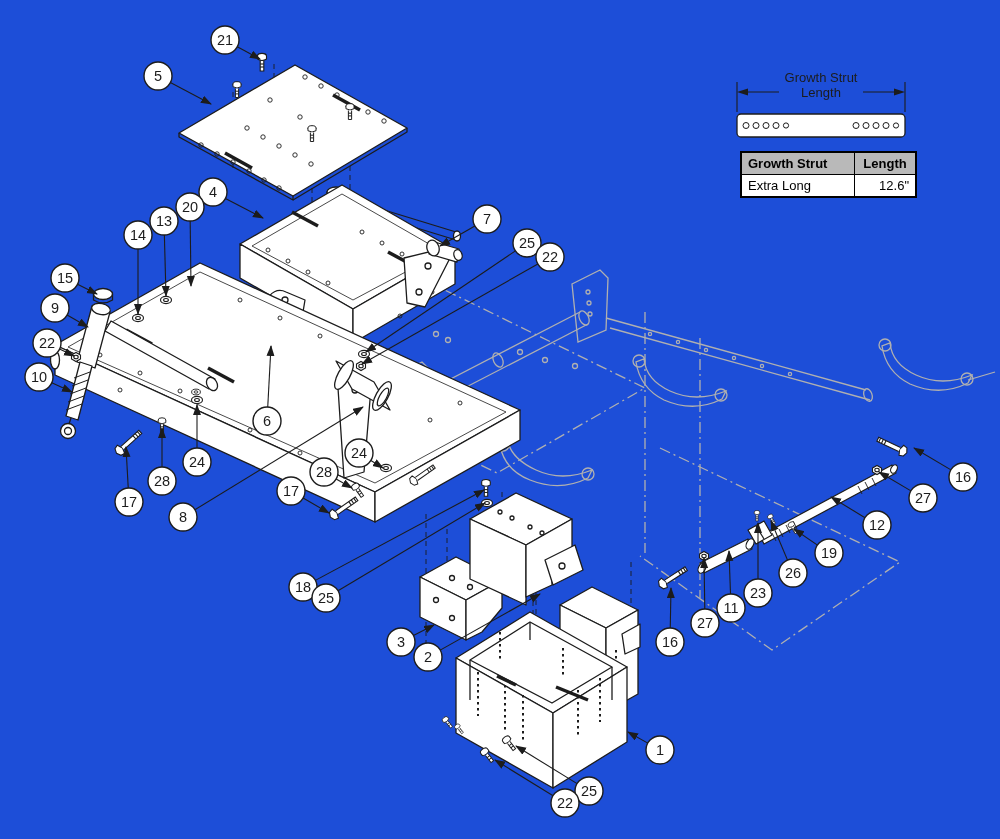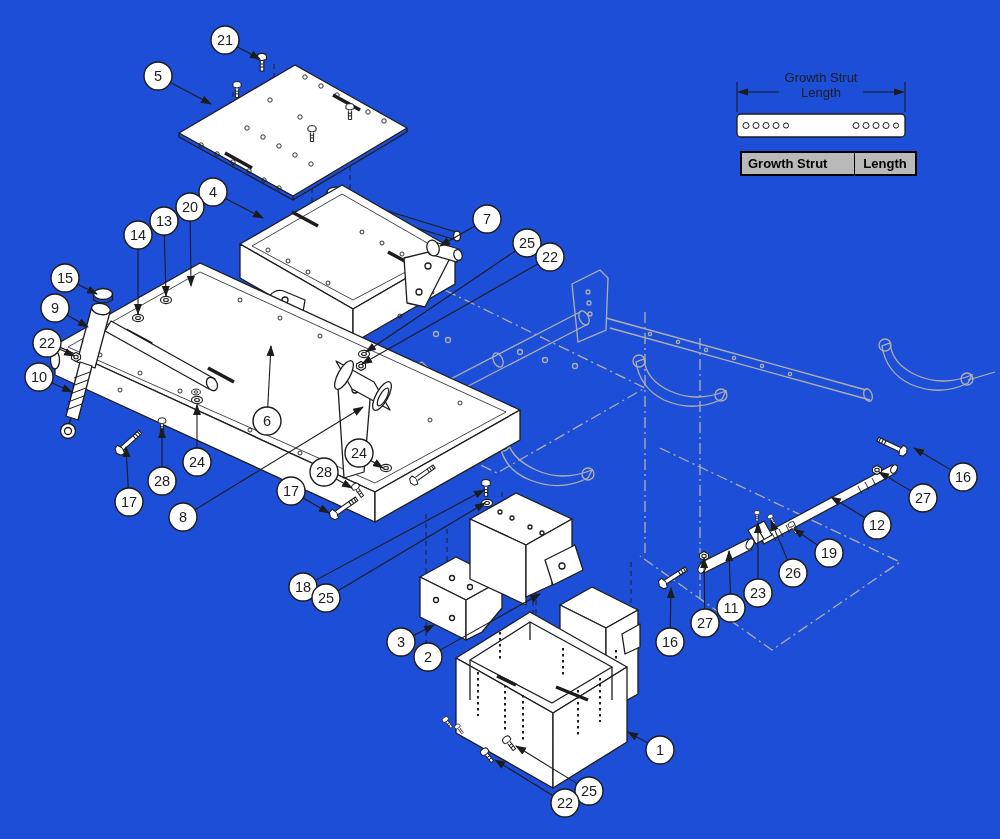--- a/index.html
+++ b/index.html
@@ -506,16 +506,20 @@
     </g>
   </g>
 </svg>
 
 <table class="strut-table">
   <tbody>
         <tr>
     <th>Growth Strut</th>
     <th class="len">Length</th>
   </tr>
+  <tr>
+    <td>Extra Long</td>
+    <td class="len">12.6"</td>
+  </tr>
 </tbody>
     </table>
 
 </div>
 
 </body></html>

